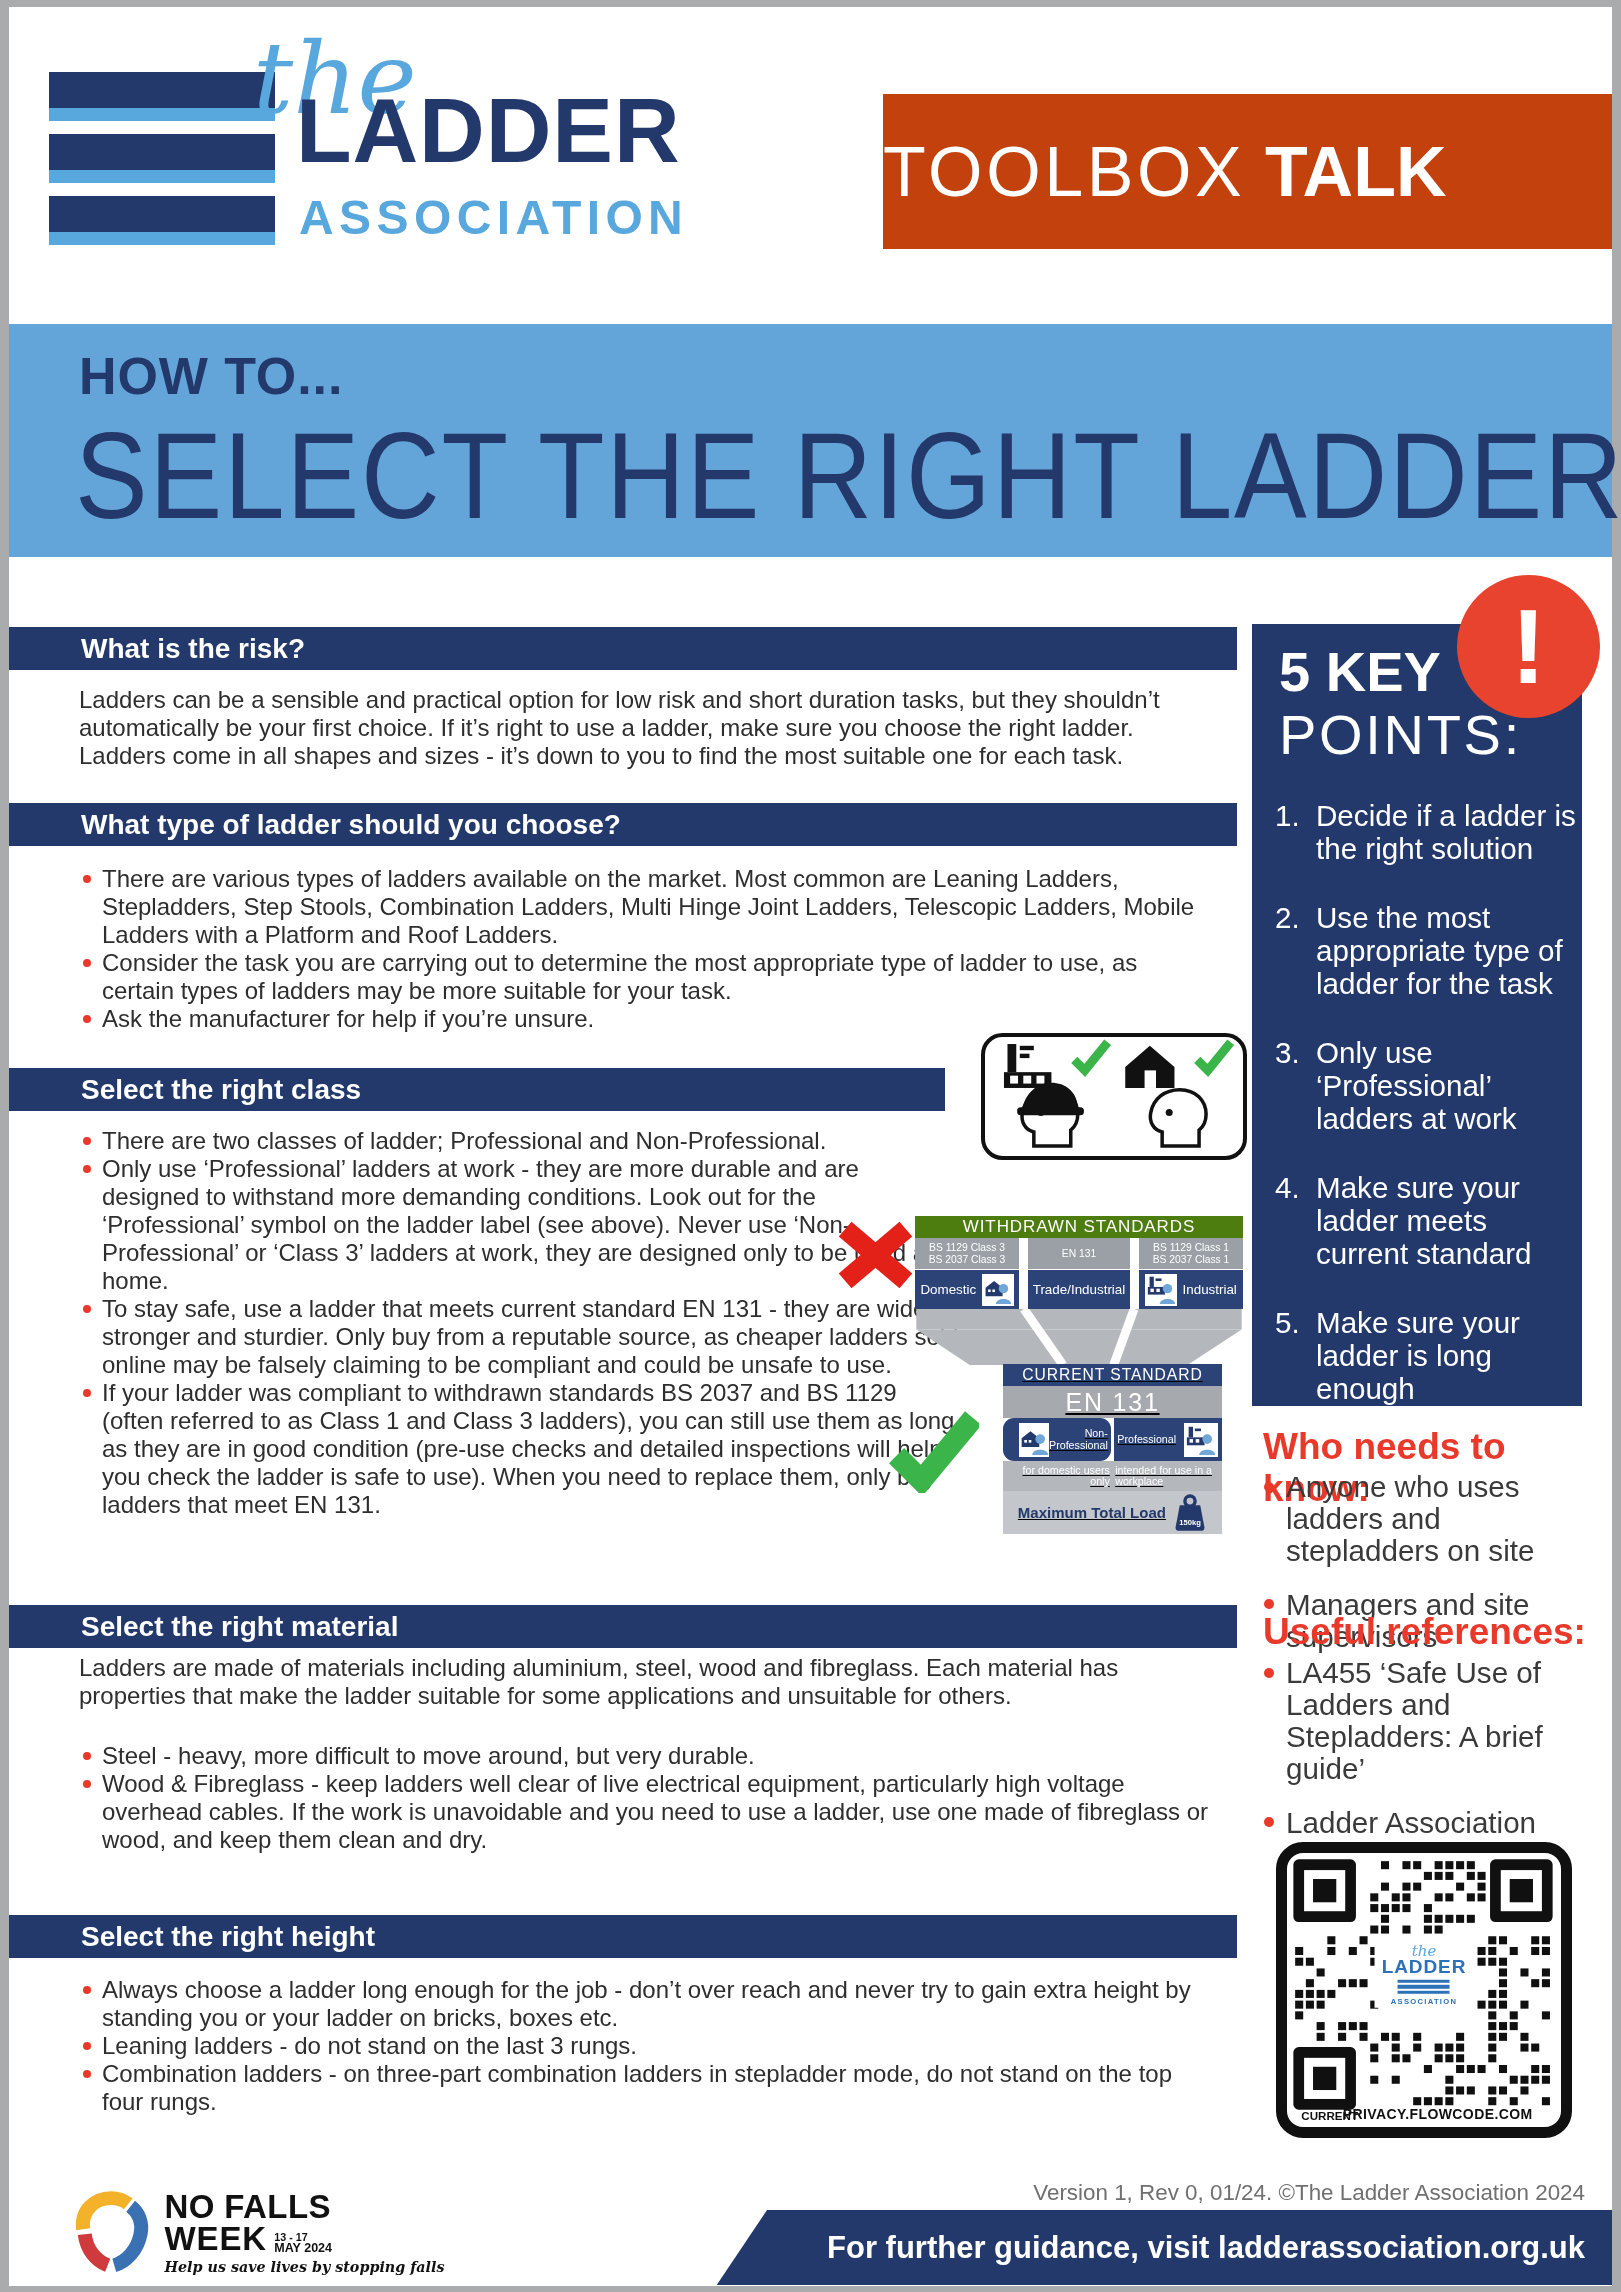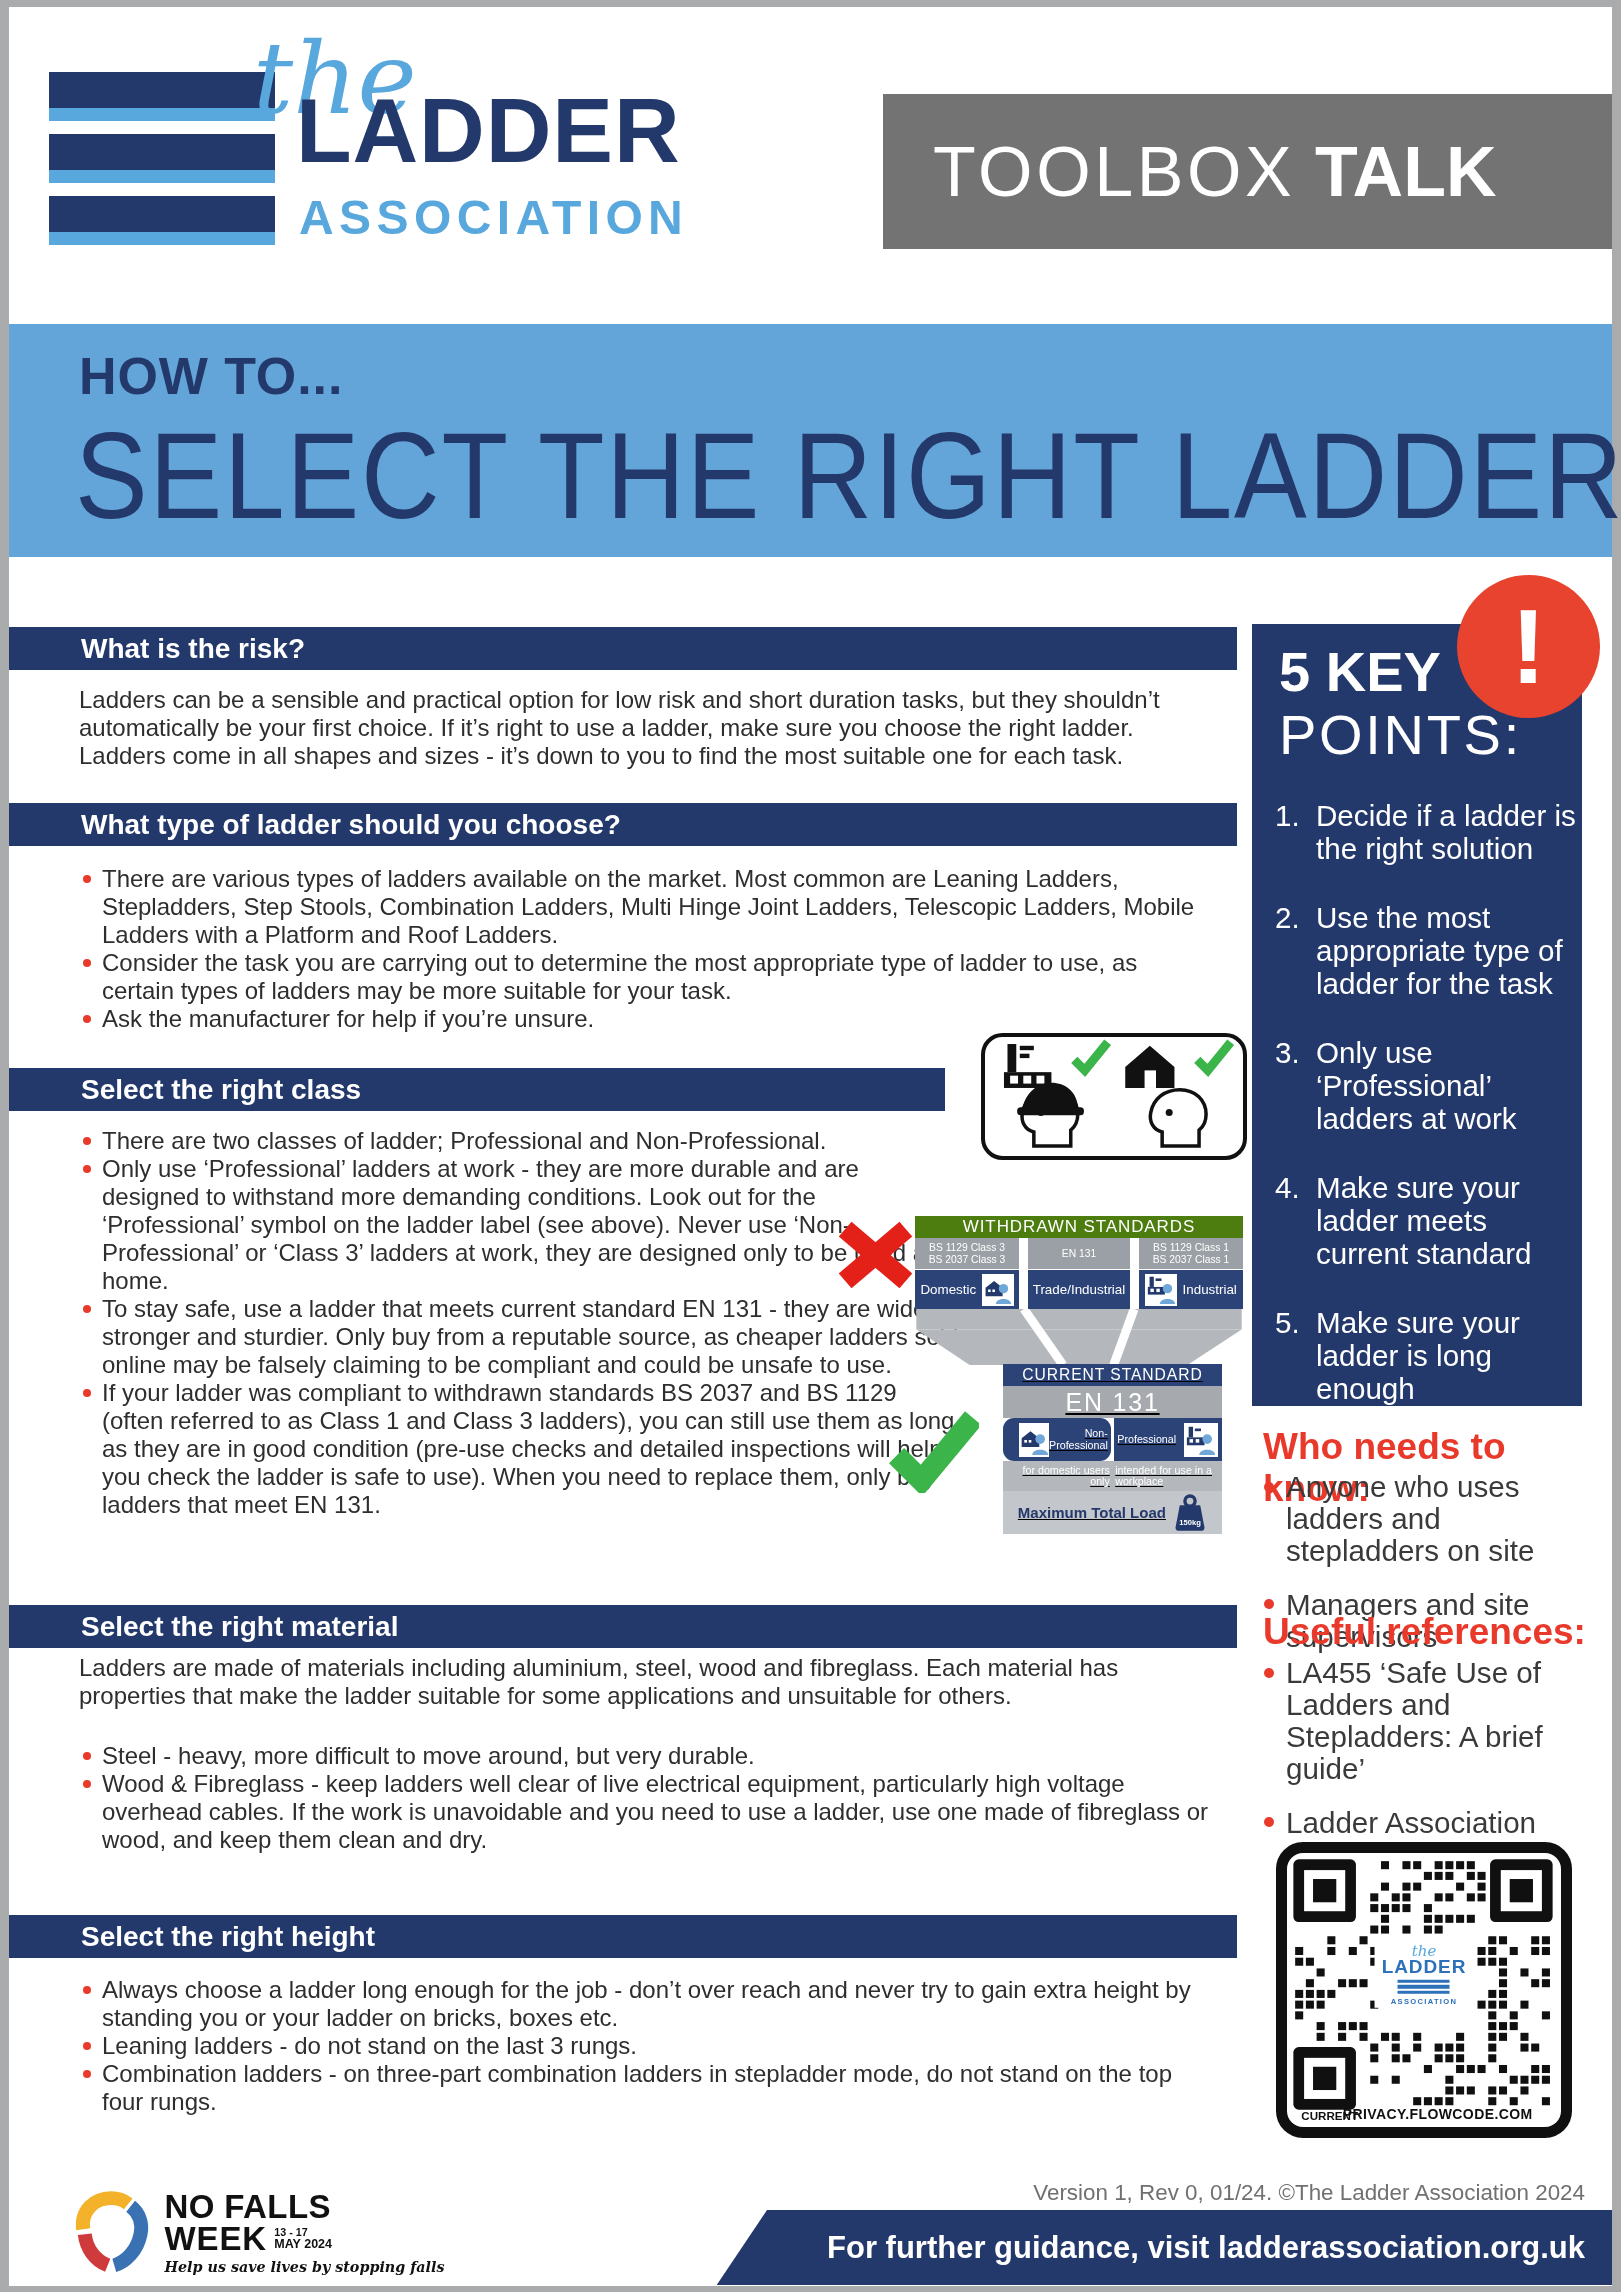--- a/index.html
+++ b/index.html
@@ -9,22 +9,22 @@
   .abs{position:absolute;}
 
   
   .logo-bars{left:49px;top:72px;}
   .bar-dark{width:226px;height:36px;background:#24396b;}
   .bar-light{width:226px;height:13.4px;background:#58a7dd;margin-bottom:12.5px;}
   .logo-the{left:253px;top:19.7px;font-family:"DejaVu Serif",serif;font-style:italic;
             font-size:100px;color:#58a7dd;}
   .logo-ladder{left:296px;top:79px;font-size:91px;font-weight:900;color:#24396b;letter-spacing:0.9px;}
   .logo-assoc{left:299px;top:190px;font-size:48px;font-weight:700;color:#58a7dd;letter-spacing:5.4px;}
-  .tbt{left:883px;top:94px;width:729px;height:155px;background:#737373;color:#fff;
-       display:flex;align-items:center;padding-left:50px;box-sizing:border-box;font-size:70px;}
+  .tbt{left:883px;top:94px;width:729px;height:155px;background:#c2410c;color:#fff;
+       display:flex;align-items:center;box-sizing:border-box;font-size:70px;}
   .tbt-light{font-weight:400;letter-spacing:3.6px;}
   .tbt-bold{font-weight:800;margin-left:19.7px;}
 
   
   .titleband{left:9px;top:324px;width:1603px;height:233px;background:#64a5d9;}
   .kicker{left:79px;top:346px;font-size:52px;font-weight:800;color:#24396b;letter-spacing:0.9px;}
   .main-title{left:75px;top:405px;font-size:109px;font-weight:400;color:#24396b;
               letter-spacing:1.8px;transform:scaleY(1.12);transform-origin:left top;white-space:nowrap;}
 
   
@@ -95,21 +95,21 @@
 
   
   .version{right:36px;top:2180px;font-size:22.4px;color:#707070;}
   .fband{left:706px;top:2210px;width:906px;height:75px;background:#24396b;
          clip-path:polygon(61px 0,906px 0,906px 75px,10.7px 75px);
          display:flex;align-items:center;justify-content:flex-end;padding-right:27px;
          box-sizing:border-box;color:#fff;font-size:31px;font-weight:700;}
   .nf{left:70px;top:2191px;display:flex;align-items:flex-start;}
   .nf-text{margin-left:12.5px;color:#111;}
   .nf1{font-size:33px;font-weight:900;line-height:32px;letter-spacing:0.4px;}
-  .nf2{display:flex;align-items:center;}
+  .nf2{display:flex;align-items:flex-end;}
   .nf2w{font-size:33px;font-weight:600;line-height:32px;letter-spacing:0.9px;}
   .nf-dates{margin-left:7.2px;line-height:11.6px;}
   .nfd1{font-size:10.7px;font-weight:700;}
   .nfd2{font-size:12.5px;font-weight:800;}
   .nf3{font-family:"DejaVu Serif",serif;font-style:italic;font-size:14.3px;font-weight:600;margin-top:3.6px;}
 </style>
 </head>
 <body>
 
 <div class="canvas">

